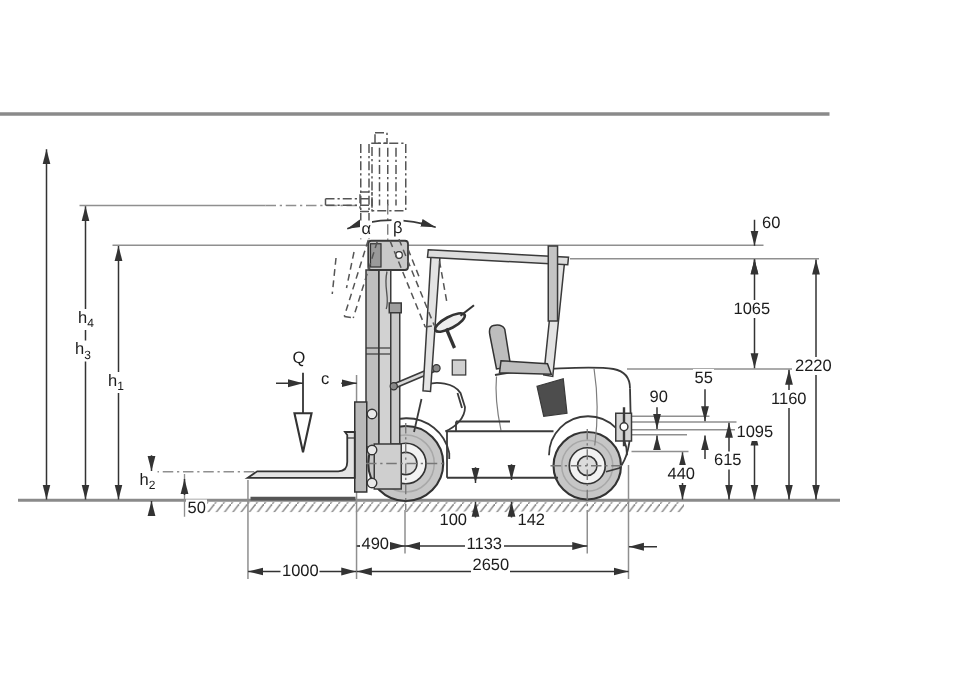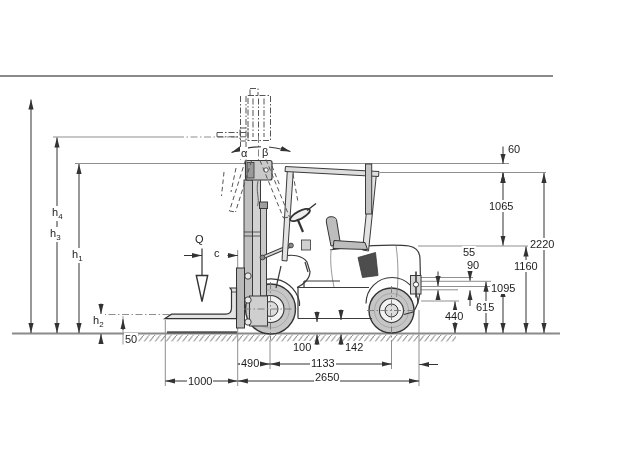--- a/index.html
+++ b/index.html
@@ -220,21 +220,21 @@
 <div class="lbl" style="left:194px;top:233px;">Q</div>
 <div class="lbl" style="left:213px;top:247px;">c</div>
 <div class="lbl greek" style="left:240px;top:147px;">α</div>
 <div class="lbl greek" style="left:261px;top:146px;">β</div>
 
 <div class="lbl" style="left:507px;top:143px;">60</div>
 <div class="lbl" style="left:488px;top:200px;">1065</div>
 <div class="lbl" style="left:529px;top:238px;">2220</div>
 <div class="lbl" style="left:513px;top:260px;">1160</div>
 <div class="lbl" style="left:462px;top:246px;">55</div>
-<div class="lbl" style="left:432px;top:259px;margin-left:34px;">90</div>
+<div class="lbl" style="left:432px;top:259px;">90</div>
 <div class="lbl" style="left:490px;top:282px;">1095</div>
 <div class="lbl" style="left:475px;top:301px;text-align:center;">615</div>
 <div class="lbl" style="left:444px;top:310px;">440</div>
 <div class="lbl" style="left:292px;top:341px;">100</div>
 <div class="lbl" style="left:344px;top:341px;text-align:right;">142</div>
 <div class="lbl" style="left:240px;top:357px;">490</div>
 <div class="lbl" style="left:310px;top:357px;">1133</div>
 <div class="lbl" style="left:187px;top:375px;">1000</div>
 <div class="lbl" style="left:314px;top:371px;">2650</div>
 

